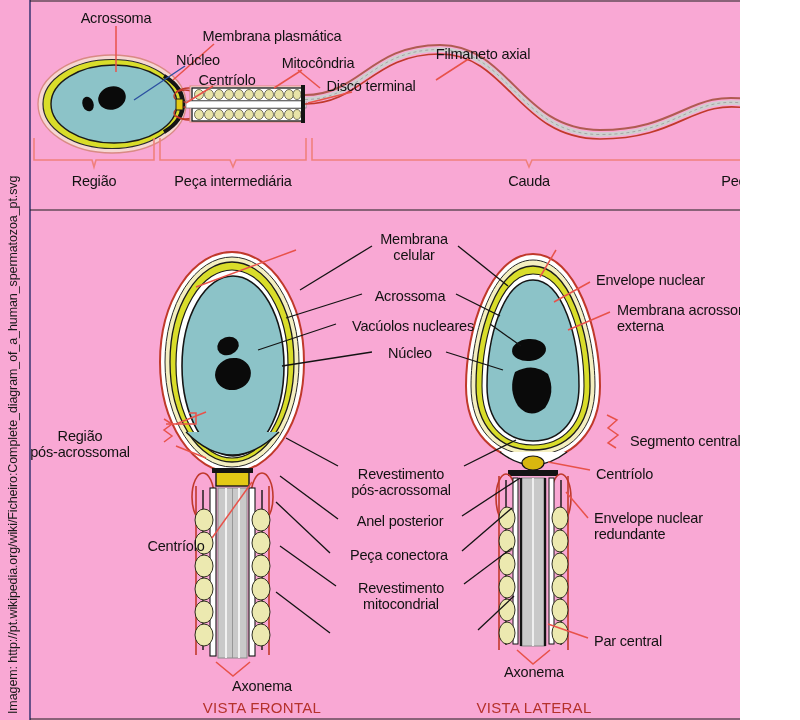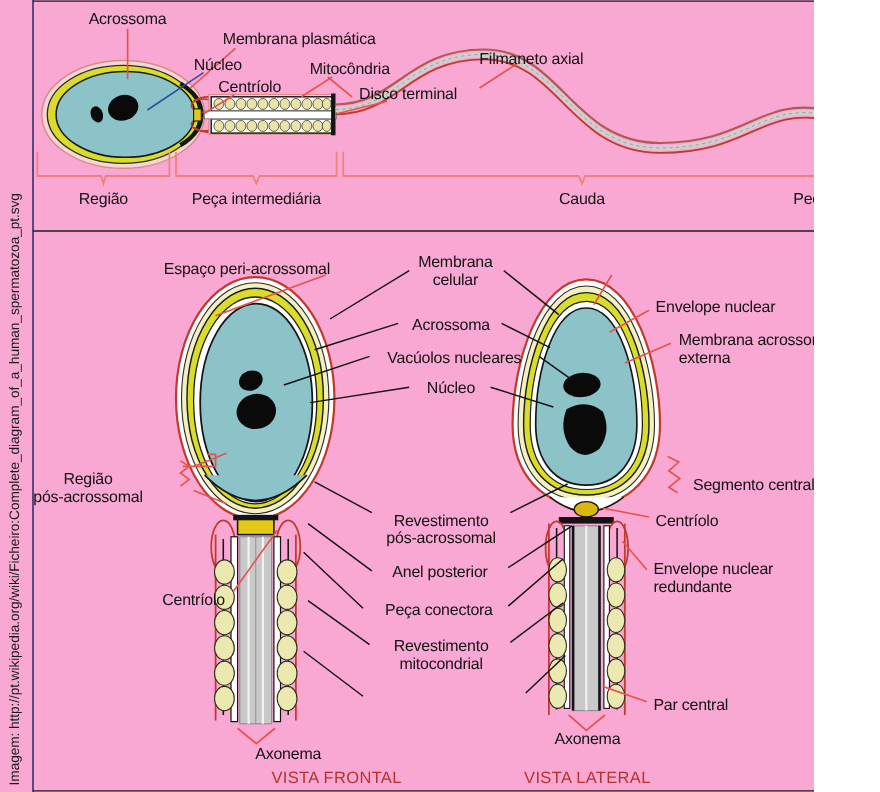--- a/index.html
+++ b/index.html
@@ -312,21 +312,20 @@
   <div class="lbl c" style="left:227px;  top:72px;">Centríolo</div>
   <div class="lbl c" style="left:318px;  top:55px;text-align:right;">Mitocôndria</div>
   <div class="lbl c" style="left:371px;  top:78px;">Disco terminal</div>
   <div class="lbl c" style="left:483px;  top:46px;">Filmaneto axial</div>
 
   <div class="lbl c" style="left:94px;   top:173px;">Região</div>
   <div class="lbl c" style="left:233px;  top:173px;">Peça intermediária</div>
   <div class="lbl c" style="left:529px;  top:173px;">Cauda</div>
   <div class="lbl c" style="left:752px;  top:173px;">Peça final</div>
 
-  <div class="lbl r" style="left:300px;  top:237px;">Espaço peri-acrossomal</div>
   <div class="lbl c" style="left:80px;   top:428px;">Região
 pós-acrossomal</div>
   <div class="lbl c" style="left:176px;  top:538px;">Centríolo</div>
 
   <div class="lbl c" style="left:414px;  top:231px;">Membrana
 celular</div>
   <div class="lbl c" style="left:410px;  top:288px;">Acrossoma</div>
   <div class="lbl c" style="left:413px;  top:318px;">Vacúolos nucleares</div>
   <div class="lbl c" style="left:410px;  top:345px;">Núcleo</div>
   <div class="lbl c" style="left:401px;  top:466px;">Revestimento
@@ -341,18 +340,18 @@
 externa</div>
   <div class="lbl" style="left:630px;  top:433px;">Segmento central</div>
   <div class="lbl" style="left:596px;  top:466px;">Centríolo</div>
   <div class="lbl" style="left:594px;  top:510px;">Envelope nuclear
 redundante</div>
   <div class="lbl" style="left:594px;  top:633px;">Par central</div>
 
   <div class="lbl c" style="left:262px;  top:678px;">Axonema</div>
   <div class="lbl c" style="left:534px;  top:664px;">Axonema</div>
 
-  <div class="lbl c view-cap" style="left:262px; top:700px;margin-left:44px;">VISTA FRONTAL</div>
+  <div class="lbl c view-cap" style="left:262px; top:700px;">VISTA FRONTAL</div>
   <div class="lbl c view-cap" style="left:534px; top:700px;">VISTA LATERAL</div>
 
   <div id="attribution">Imagem: http://pt.wikipedia.org/wiki/Ficheiro:Complete_diagram_of_a_human_spermatozoa_pt.svg</div>
 
 </div>
 
 </body></html>

